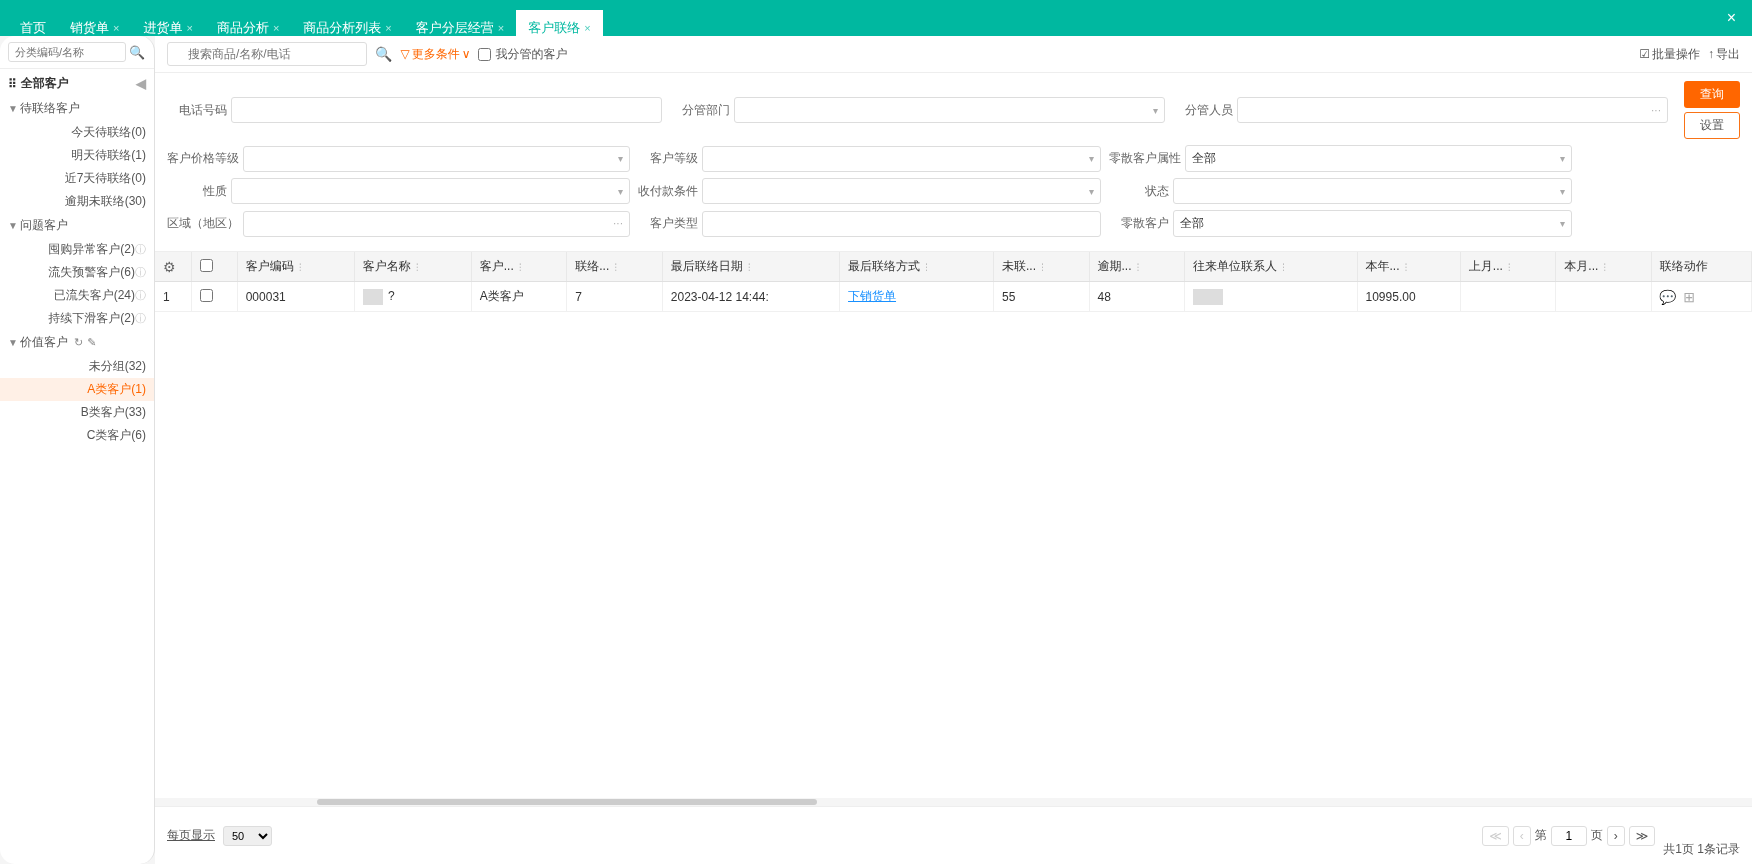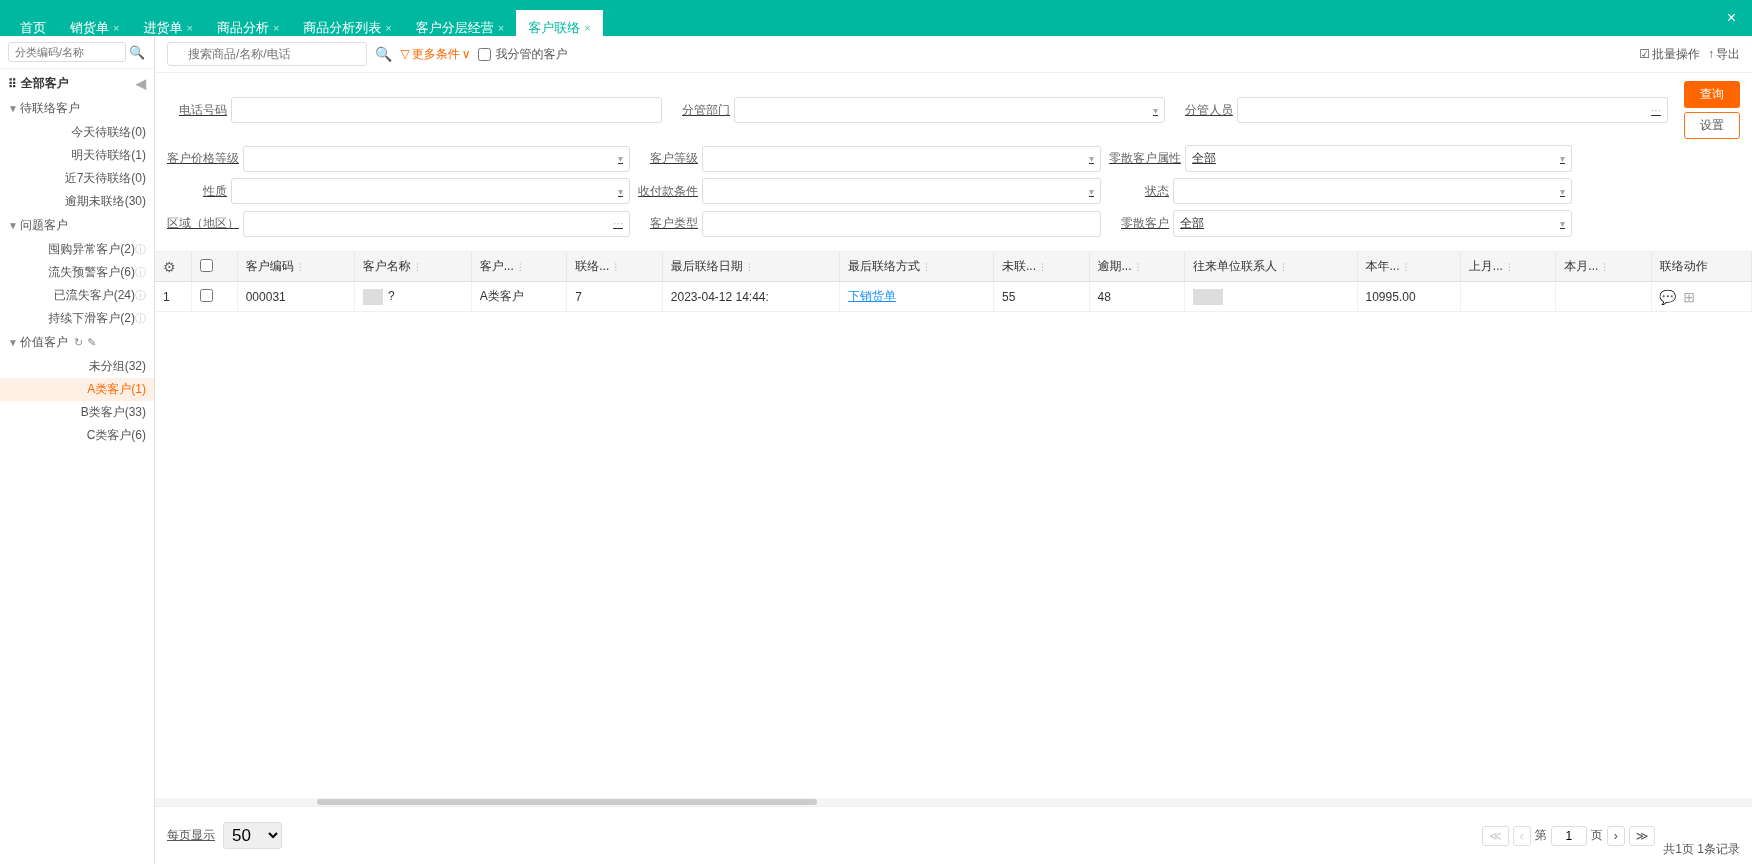--- a/index.html
+++ b/index.html
@@ -52,20 +52,21 @@
 
     
     .sidebar {
       width: 155px;
       background: #fff;
       border-right: 1px solid #e0e0e0;
       display: flex;
       flex-direction: column;
       overflow-y: auto;
       flex-shrink: 0;
+      border-radius: 15px;
     }
     .sidebar-search {
       display: flex;
       align-items: center;
       padding: 6px 8px;
       border-bottom: 1px solid #eee;
       gap: 4px;
     }
     .sidebar-search input {
       border: 1px solid #ddd;
@@ -199,21 +200,20 @@
       display: flex;
       align-items: center;
       gap: 8px;
       margin-bottom: 6px;
     }
     .filter-cell {
       display: flex;
       align-items: center;
       gap: 4px;
       flex: 1;
-      text-decoration: underline;
     }
     .filter-cell label {
       font-size: 12px;
       color: #666;
       white-space: nowrap;
       min-width: 60px;
       text-align: right;
     }
     .filter-cell .filter-input {
       flex: 1;
@@ -328,21 +328,21 @@
       padding: 6px 12px;
       gap: 8px;
       font-size: 12px;
       color: #555;
     }
     .pagination-bar .page-size-label { color: #555; text-decoration: underline; }
     .pagination-bar select {
       border: 1px solid #ddd;
       border-radius: 3px;
       padding: 2px 4px;
-      font-size: 17px;
+      font-size: 11px;
       outline: none;
     }
     .pagination-bar .spacer { flex: 1; }
     .pagination-bar .page-nav {
       display: flex;
       align-items: center;
       gap: 4px;
     }
     .pagination-bar .page-nav button {
       border: 1px solid #ddd;

